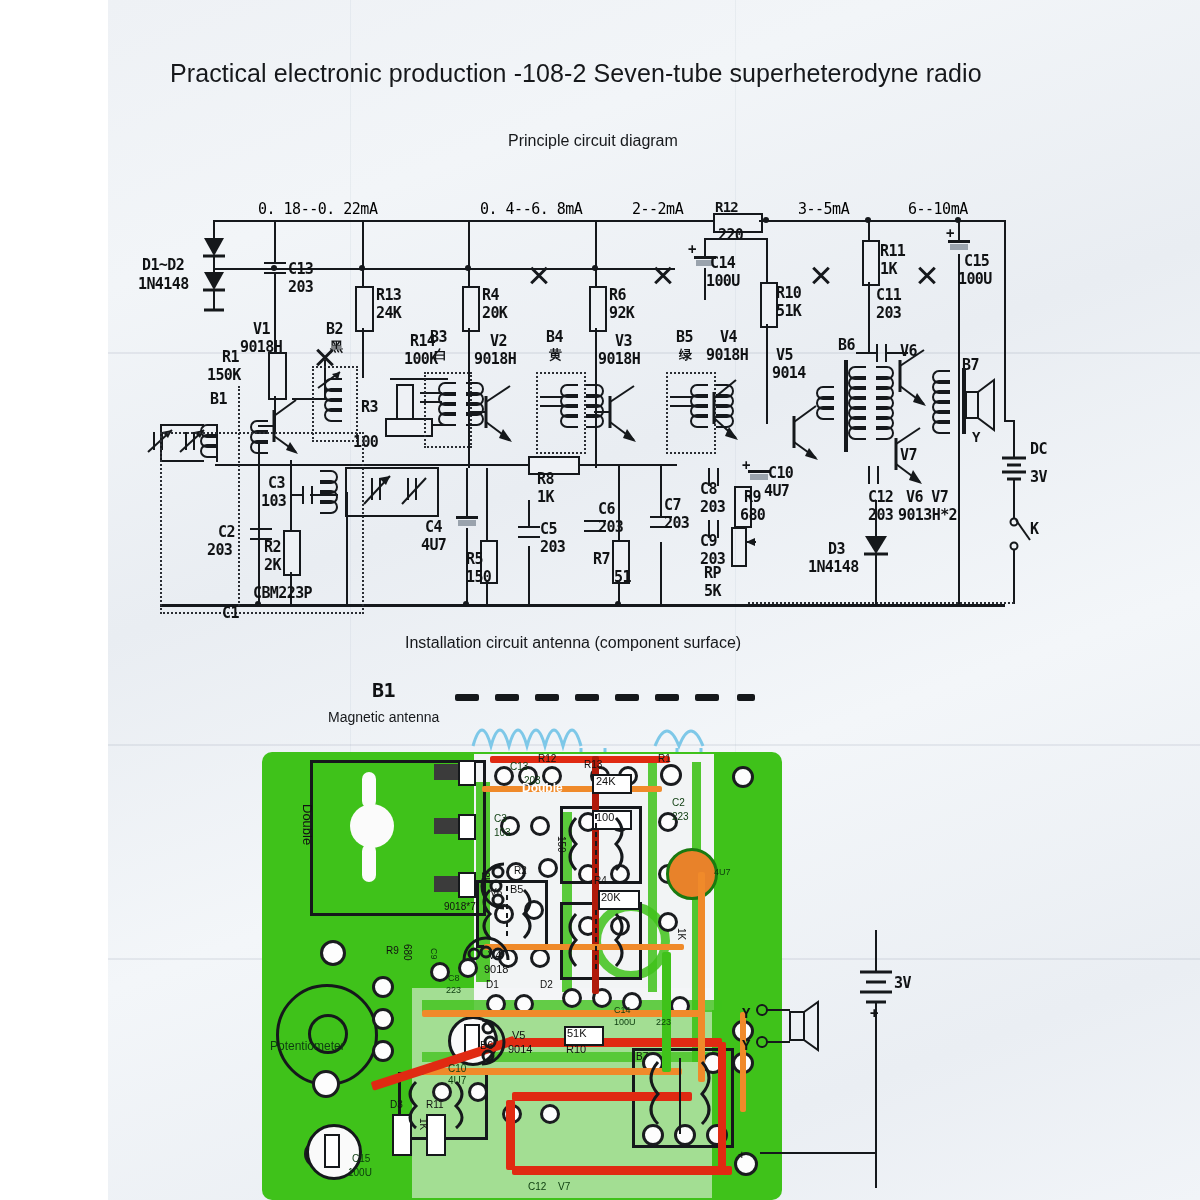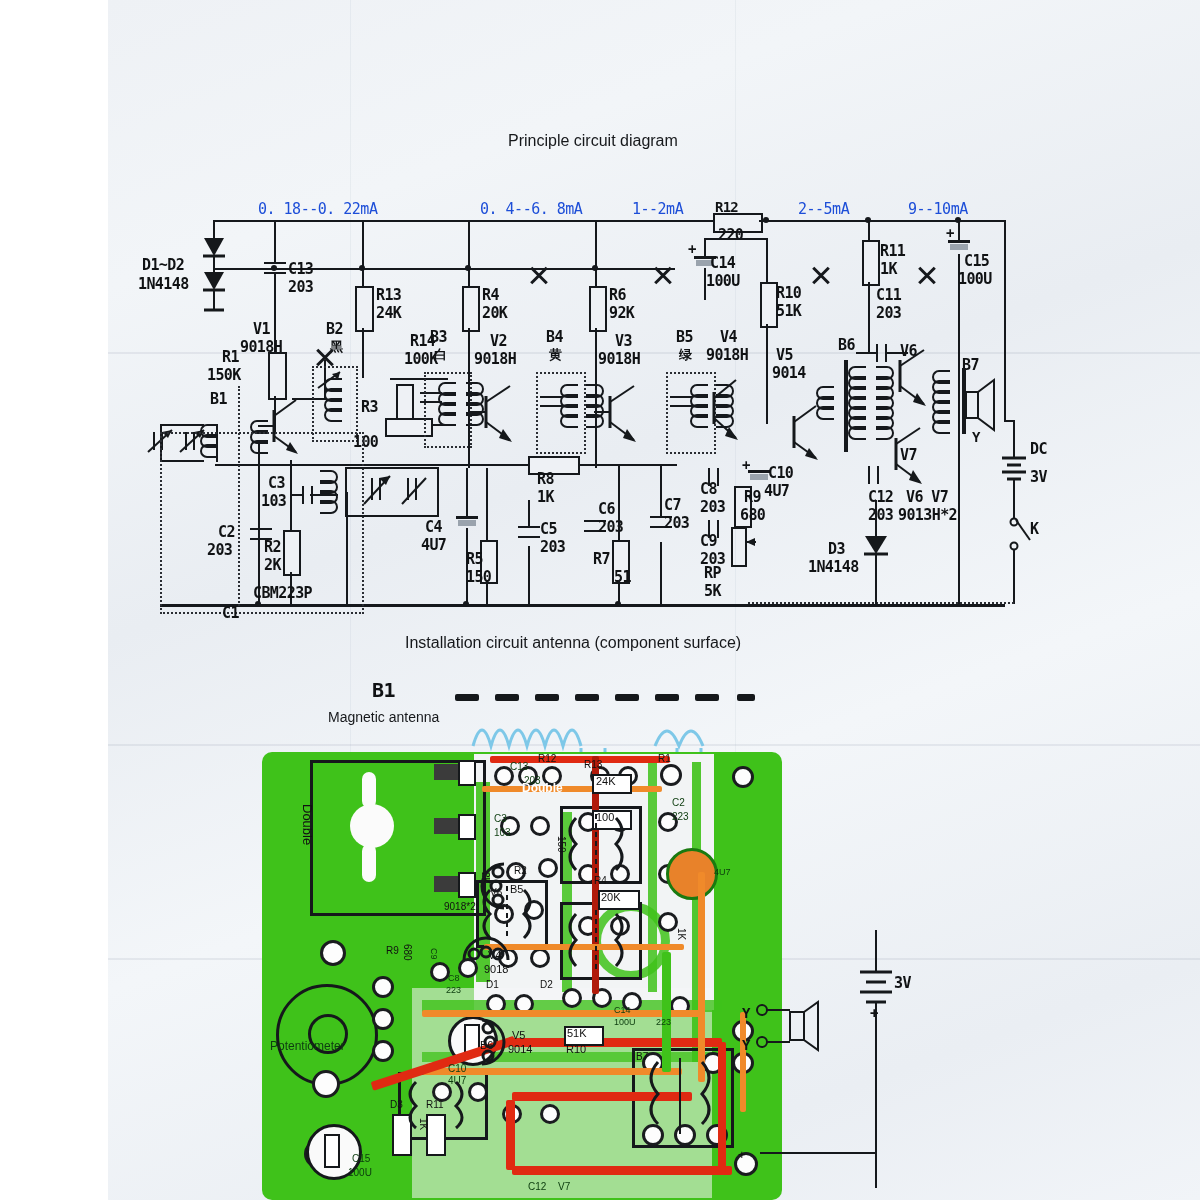--- a/index.html
+++ b/index.html
@@ -9,21 +9,21 @@
          background:linear-gradient(160deg,#eef1f5 0%,#f2f5f8 18%,#e9edf2 40%,#f3f6f9 62%,#eaeef3 85%,#f1f4f8 100%);}
   .paperfold{position:absolute;left:108px;width:1092px;height:2px;background:rgba(120,135,155,.13);}
   .vtex{position:absolute;top:0;width:1px;height:1200px;background:rgba(140,155,175,.10);}
 
   
   .t{position:absolute;color:#16181b;white-space:pre;line-height:1.05;}
   .title{font-size:25px;letter-spacing:.1px;}
   .subt{font-size:16px;}
   .lbl{font-size:15px;font-family:"DejaVu Sans Mono",monospace;font-weight:700;letter-spacing:-.6px;color:#101214;}
   .lbl2{font-size:14px;font-family:"DejaVu Sans Mono",monospace;font-weight:700;letter-spacing:-.8px;color:#101214;}
-  .cur{font-size:15px;font-family:"DejaVu Sans Mono",monospace;letter-spacing:-.5px;color:#1d4ed8;}
+  .cur{font-size:15px;font-family:"DejaVu Sans Mono",monospace;letter-spacing:-.5px;color:#000000;}
   .cn{font-size:13px;font-family:"DejaVu Sans",sans-serif;font-weight:700;color:#101214;}
 
   
   .wh{position:absolute;height:2px;background:#15181c;}
   .wv{position:absolute;width:2px;background:#15181c;}
   .wh3{position:absolute;height:3px;background:#15181c;}
   .dot{position:absolute;width:6px;height:6px;border-radius:50%;background:#15181c;}
   .resH{position:absolute;border:2px solid #15181c;background:#eef1f5;}
   .resV{position:absolute;border:2px solid #15181c;background:#eef1f5;}
   .dash{position:absolute;border:2px dotted #2a2d33;}
@@ -56,30 +56,31 @@
 <body>
 
 <div id="page">
   <div class="paper"></div>
   <div class="paperfold" style="top:352px"></div>
   <div class="paperfold" style="top:744px"></div>
   <div class="paperfold" style="top:958px"></div>
   <div class="vtex" style="left:350px"></div>
   <div class="vtex" style="left:735px"></div>
 
+  <div class="t title" style="left:170px;top:60px">Practical electronic production -108-2 Seven-tube superheterodyne radio</div>
   <div class="t subt" style="left:508px;top:133px">Principle circuit diagram</div>
   <div class="t subt" style="left:405px;top:635px">Installation circuit antenna (component surface)</div>
 
   <div id="sch">
 
     <div class="t cur" style="left:258px;top:202px">0. 18--0. 22mA</div>
     <div class="t cur" style="left:480px;top:202px">0. 4--6. 8mA</div>
-    <div class="t cur" style="left:632px;top:202px">1--2mA</div>
-    <div class="t cur" style="left:798px;top:202px">2--5mA</div>
-    <div class="t cur" style="left:908px;top:202px">9--10mA</div>
+    <div class="t cur" style="left:632px;top:202px">2--2mA</div>
+    <div class="t cur" style="left:798px;top:202px">3--5mA</div>
+    <div class="t cur" style="left:908px;top:202px">6--10mA</div>
 
     <div class="wh" style="left:215px;top:220px;width:498px"></div>
     <div class="resH" style="left:713px;top:213px;width:46px;height:16px"></div>
     <div class="wh" style="left:759px;top:220px;width:245px"></div>
     <div class="t lbl2" style="left:715px;top:200px">R12</div>
     <div class="t lbl" style="left:718px;top:228px">220</div>
 
     <div class="wh" style="left:215px;top:268px;width:460px"></div>
     <div class="wh" style="left:215px;top:464px;width:462px"></div>
     <div class="wh3" style="left:160px;top:604px;width:845px"></div>
@@ -734,21 +735,21 @@
       <div style="position:absolute;left:130px;top:362px;width:16px;height:38px;border:2px solid #15181b;background:#fff"></div>
       <div style="position:absolute;left:164px;top:362px;width:16px;height:38px;border:2px solid #15181b;background:#fff"></div>
       <div class="t" style="position:absolute;left:166px;top:366px;font-size:10px;color:#111;transform:rotate(90deg);transform-origin:left top">1K</div>
       <div class="t" style="position:absolute;left:352px;top:254px;font-size:9px;color:#0b3b0d">C14</div>
       <div class="t" style="position:absolute;left:352px;top:266px;font-size:9px;color:#0b3b0d">100U</div>
       <div class="t" style="position:absolute;left:394px;top:266px;font-size:9px;color:#0b3b0d">223</div>
       <div class="t" style="position:absolute;left:452px;top:116px;font-size:9px;color:#0b3b0d">4U7</div>
       <div class="t" style="position:absolute;left:296px;top:430px;font-size:10px;color:#0b3b0d">V7</div>
       <div class="t" style="position:absolute;left:266px;top:430px;font-size:10px;color:#0b3b0d">C12</div>
       <div class="t" style="position:absolute;left:228px;top:136px;font-size:10px;color:#111">V6</div>
-      <div class="t" style="position:absolute;left:182px;top:150px;font-size:10px;color:#111">9018*2</div>
+      <div class="t" style="position:absolute;left:182px;top:150px;font-size:10px;color:#111">9018*7</div>
       <div class="t" style="position:absolute;left:374px;top:300px;font-size:10px;color:#111">B7</div>
       <div class="t" style="position:absolute;left:278px;top:228px;font-size:10px;color:#111">D2</div>
       <div class="t" style="position:absolute;left:224px;top:228px;font-size:10px;color:#111">D1</div>
       <div class="t" style="position:absolute;left:396px;top:2px;font-size:10px;color:#111">R1</div>
       <div class="t" style="position:absolute;left:276px;top:2px;font-size:10px;color:#111">R12</div>
       <div class="t" style="position:absolute;left:260px;top:30px;font-size:12px;color:#fff;font-weight:700">Double</div>
 
       <svg style="left:214px;top:128px;width:70px;height:64px">
         <path d="M14 10 q-12 12 0 24 q-12 12 0 24" fill="none" stroke="#15181b" stroke-width="3"></path>
         <path d="M48 10 q12 12 0 24 q12 12 0 24" fill="none" stroke="#15181b" stroke-width="3"></path>

